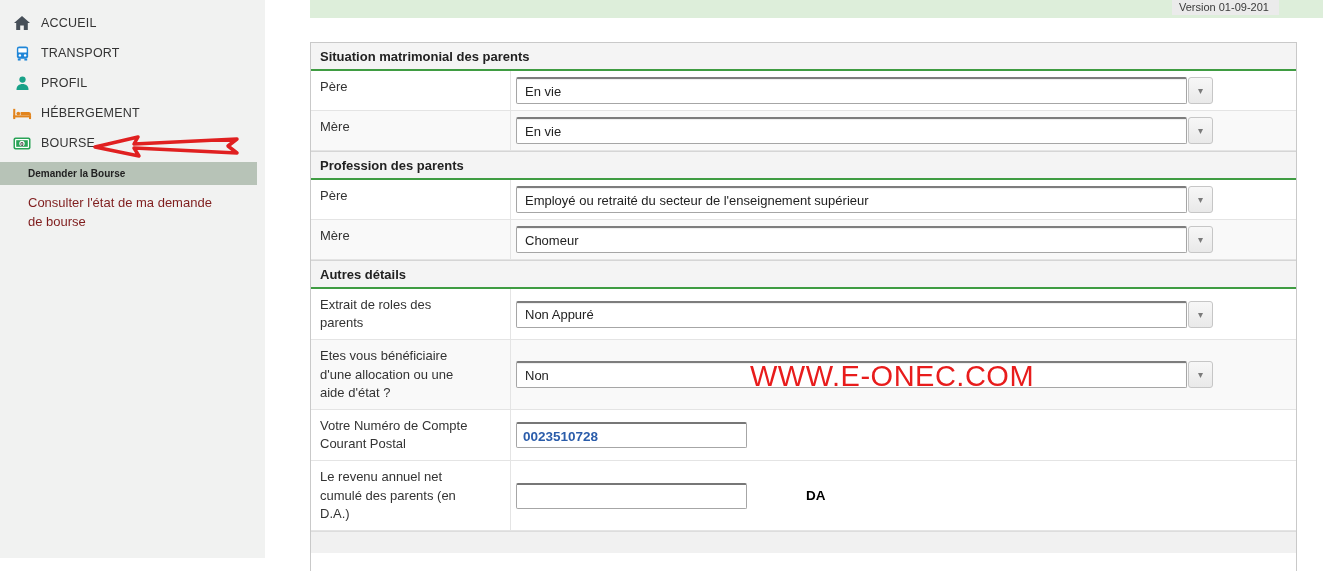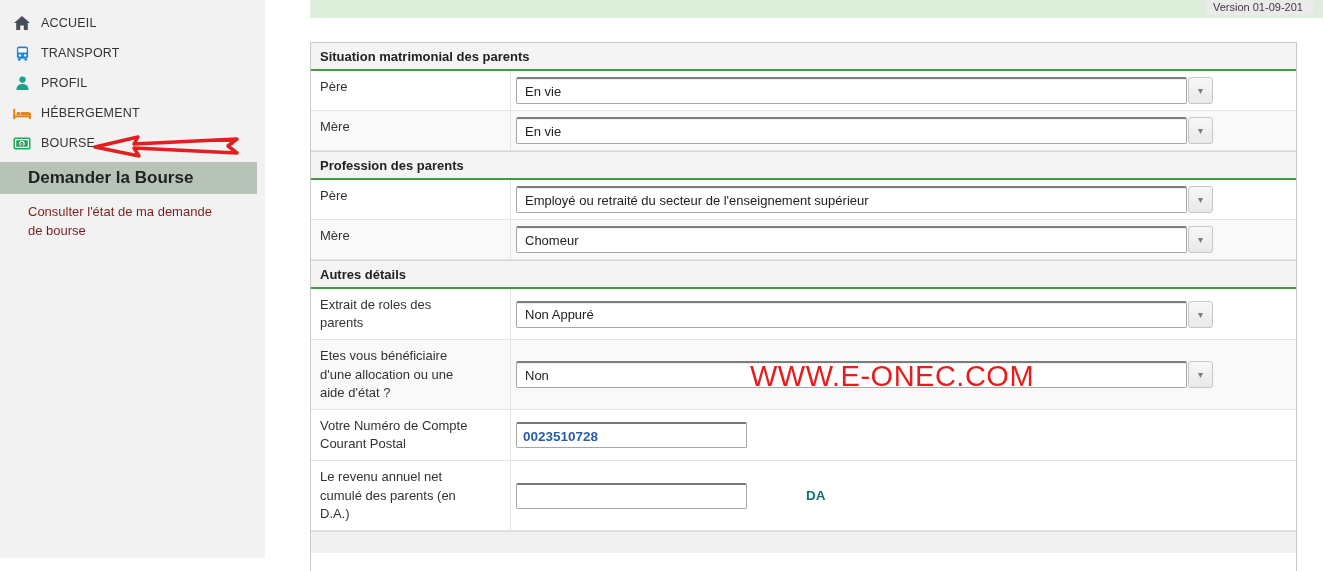--- a/index.html
+++ b/index.html
@@ -6,43 +6,43 @@
   body { font-family:"Liberation Sans", sans-serif; background:#fff; }
   .page { position:relative; width:1323px; height:571px; background:#fff; overflow:hidden; }
 
   
   .sidebar { position:absolute; left:0; top:0; width:265px; height:558px; background:#f1f2f1; }
   .nav { padding-top:8px; }
   .nav-item { display:flex; align-items:center; height:30px; padding:0 12px; cursor:pointer; }
   .nav-icon { width:20px; height:16px; margin-right:9px; display:flex; align-items:center; justify-content:center; flex-shrink:0; }
   .nav-label { font-size:12.5px; color:#333; letter-spacing:.2px; }
   .subnav { margin-top:4px; }
-  .subnav-item-active { width:257px; background:#b7c3b7; color:#222; font-weight:bold; font-size:17px; padding:6px 12px 6px 28px; cursor:pointer; }
+  .subnav-item-active { width:257px; background:#b7c3b7; color:#222; font-weight:bold; font-size:10px; padding:6px 12px 6px 28px; cursor:pointer; }
   .subnav-item-plain { font-size:13px; color:#7f1d1d; line-height:1.45; padding:9px 12px 0 28px; max-width:238px; cursor:pointer; }
   .arrow-annotation { position:absolute; left:92px; top:133px; width:150px; height:26px; }
 
   
   .green-bar { position:absolute; left:310px; top:0; width:1013px; height:18px; background:#ddeeda; }
-  .version { position:absolute; left:1206px; top:0; background:#ebebeb; color:#3a3a3a; font-size:11px; padding:1px 10px 2px 7px; white-space:nowrap; }
+  .version { position:absolute; left:1172px; top:0; background:#ebebeb; color:#3a3a3a; font-size:11px; padding:1px 10px 2px 7px; white-space:nowrap; }
 
   
   .panel { position:absolute; left:310px; top:42px; width:987px; min-height:530px; background:#fff; border:1px solid #c9c9c9; }
   .section-header { background:#f4f4f4; border-bottom:2px solid #3f9c42; padding:6px 9px 5px; font-size:13px; font-weight:bold; color:#222; }
   .section-header.bt { border-top:1px solid #d5d5d5; }
   .form-row { display:flex; border-bottom:1px solid #e4e4e4; background:#fff; }
   .form-row.alt { background:#f9f9f9; }
   .row-label { width:200px; flex-shrink:0; padding:7px 32px 7px 9px; border-right:1px solid #e4e4e4; font-size:13px; color:#333; line-height:1.4; }
   .row-value { flex:1; padding:6px 8px 6px 5px; display:flex; align-items:center; }
 
   .select-group { display:flex; width:697px; height:27px; }
   .select-field { flex:1; background:#fff; border:1px solid #a6a6a6; border-top:2px solid #7d7d7d; border-radius:2px; display:flex; align-items:center; padding:0 8px; font-size:13px; color:#222; box-shadow:inset 0 1px 1px rgba(0,0,0,.07); overflow:hidden; white-space:nowrap; }
   .select-arrow { width:25px; height:27px; margin-left:1px; background:linear-gradient(#f7f7f7,#e9e9e9); border:1px solid #c6c6c6; border-radius:3px; display:flex; align-items:center; justify-content:center; color:#7a7a7a; font-size:10px; cursor:pointer; }
 
   .text-input { width:231px; height:26px; border:1px solid #a6a6a6; border-top:2px solid #777; border-radius:2px; padding:1px 6px 0; font-size:13.5px; font-weight:bold; color:#2a5caa; font-family:"Liberation Sans", sans-serif; background:#fff; }
-  .suffix { margin-left:12px; font-size:13.5px; font-weight:bold; color:#0f766e;padding-left:47px; }
+  .suffix { margin-left:12px; font-size:13.5px; font-weight:bold; color:#000000;padding-left:47px; }
 
   .panel-footer { background:#f1f1f1; border-top:1px solid #dddddd; padding:7px 9px 14px; }
 
   .watermark { position:absolute; left:750px; top:360px; font-size:29px; font-weight:normal; color:#e81c1c; letter-spacing:.5px; white-space:nowrap; pointer-events:none; }
 </style>
 </head>
 <body>
 
 <div class="page">
 

